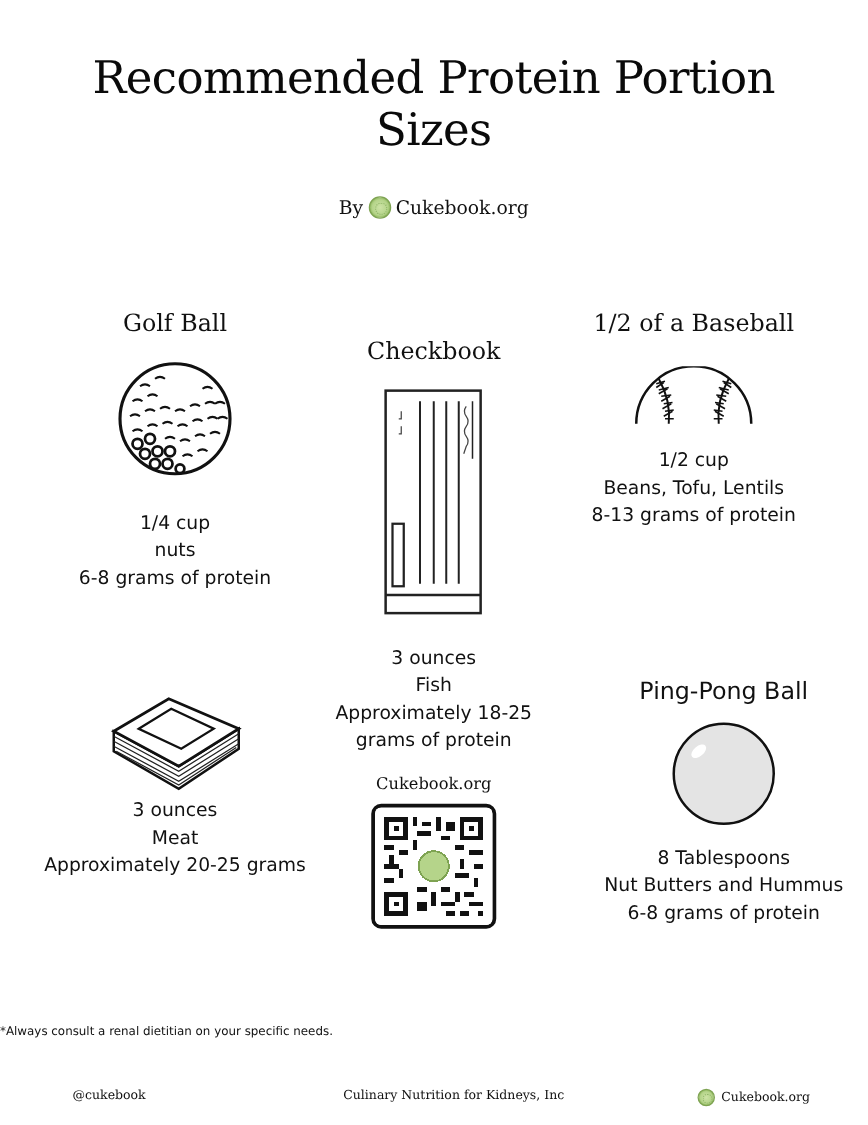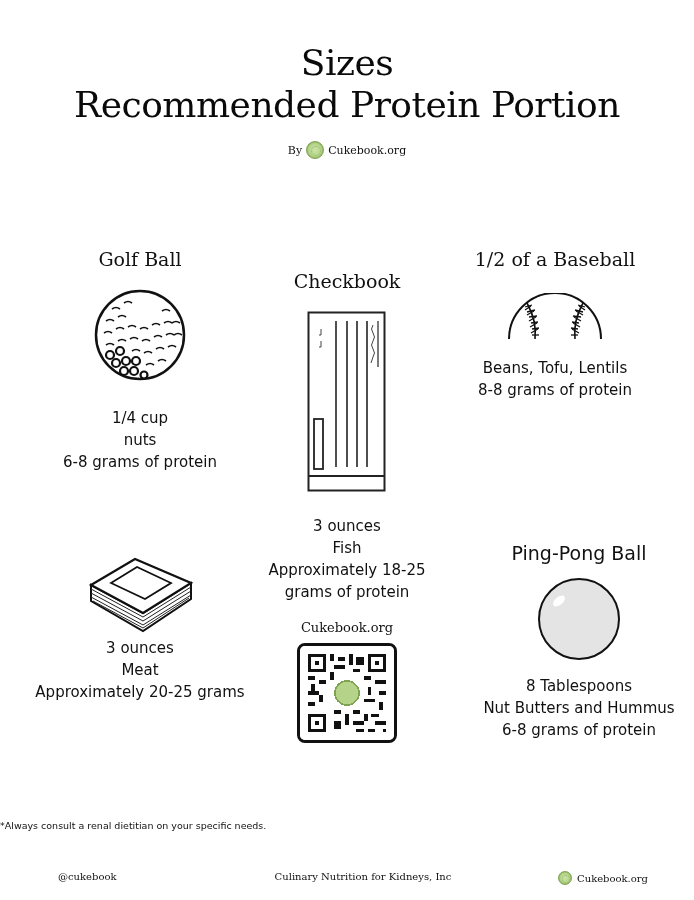--- a/index.html
+++ b/index.html
@@ -8,23 +8,23 @@
 
     .serif { font-family: "DejaVu Serif", "Liberation Serif", serif; }
     .sans { font-family: "DejaVu Sans", "Liberation Sans", sans-serif; }
 
     .title {
       position: absolute; left: 0; width: 694px; top: 42px;
       text-align: center; font-size: 36px; line-height: 42px; color: #0a0a0a;
       font-family: "DejaVu Serif", serif; letter-spacing: -0.5px;
     }
     .byline {
-      position: absolute; left: 0; width: 694px; top: 141px;
+      position: absolute; left: 0; width: 694px; top: 157px;
       display: flex; justify-content: center; align-items: center; gap: 4px;
-      font-size: 11px; font-family: "DejaVu Serif", serif;
+      font-size: 15px; font-family: "DejaVu Serif", serif;
     }
     .cuke-logo {
       display: inline-block; width: 18px; height: 18px; border-radius: 50%;
       background: radial-gradient(circle at 50% 50%, #cde3a6 0%, #b5d48a 55%, #8db65b 75%, #6d9a44 100%);
       border: 1px solid #7ea352; position: relative;
     }
     .cuke-logo::after {
       content: ""; position: absolute; left: 4px; top: 4px; width: 8px; height: 8px;
       border-radius: 50%; border: 1px dotted #93b86b;
     }
@@ -50,22 +50,22 @@
 
     .qr-box {
       position: absolute; left: 297px; top: 643px; width: 100px; height: 100px;
       border: 3px solid #111; border-radius: 8px; background: #fff; overflow: hidden;
     }
   </style>
 </head>
 <body>
 
 <div class="title">
+  <div>Recommended Protein Portion</div>
   <div>Sizes</div>
-  <div>Recommended Protein Portion</div>
 </div>
 
 <div class="byline">
   <span>By</span>
   <span class="cuke-logo"></span>
   <span>Cukebook.org</span>
 </div>
 
 <div class="item" style="left:40px; top:216px; width:200px;">
   <div class="item-heading serif">Golf Ball</div>
@@ -163,22 +163,23 @@
       <line x1="71" y1="36" x2="64" y2="35"></line>
         <line x1="71" y1="42" x2="64" y2="42"></line>
       <line x1="72" y1="13" x2="78" y2="17"></line>
         <line x1="69" y1="18" x2="76" y2="22"></line>
       <line x1="67" y1="24" x2="74" y2="28"></line>
         <line x1="66" y1="30" x2="73" y2="34"></line>
       <line x1="65" y1="36" x2="72" y2="40"></line>
     </g>
   </svg>
   <div style="margin-top:16px;">
+    <div class="item-text">1/2 cup</div>
     <div class="item-text">Beans, Tofu, Lentils</div>
-    <div class="item-text">8-8 grams of protein</div>
+    <div class="item-text">8-13 grams of protein</div>
   </div>
 </div>
 
 <div class="item" style="left:20px; top:541px; width:240px;">
   <svg width="110" height="80" viewBox="0 0 110 80" style="display:block; margin:12px auto 0;">
     <path d="M6 32 L58 60 L106 30 L106 46 L58 78 L6 48 Z" fill="#fff" stroke="#111" stroke-width="2"></path>
     <g fill="none" stroke="#222" stroke-width="1">
       <path d="M6 36 L58 64 L106 34"></path>
         <path d="M6 40 L58 68 L106 38"></path>
       <path d="M6 44 L58 72 L106 42"></path>

